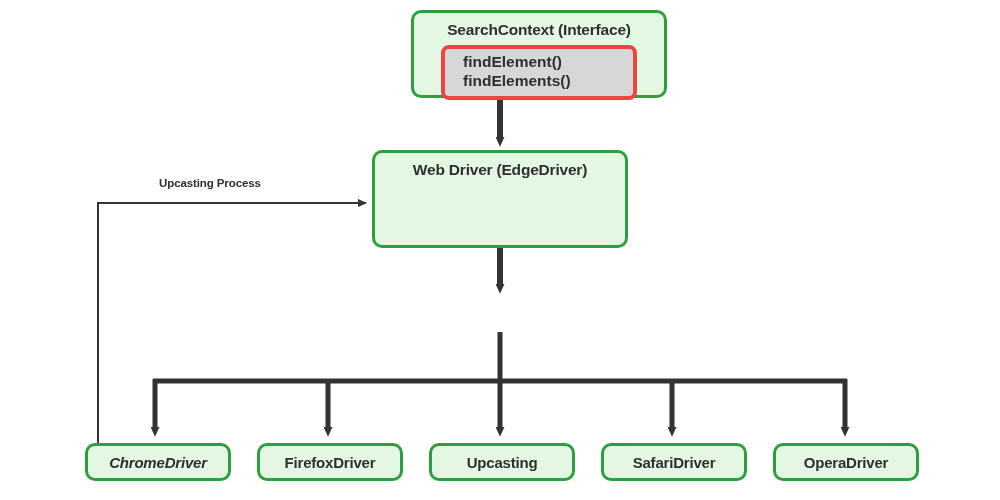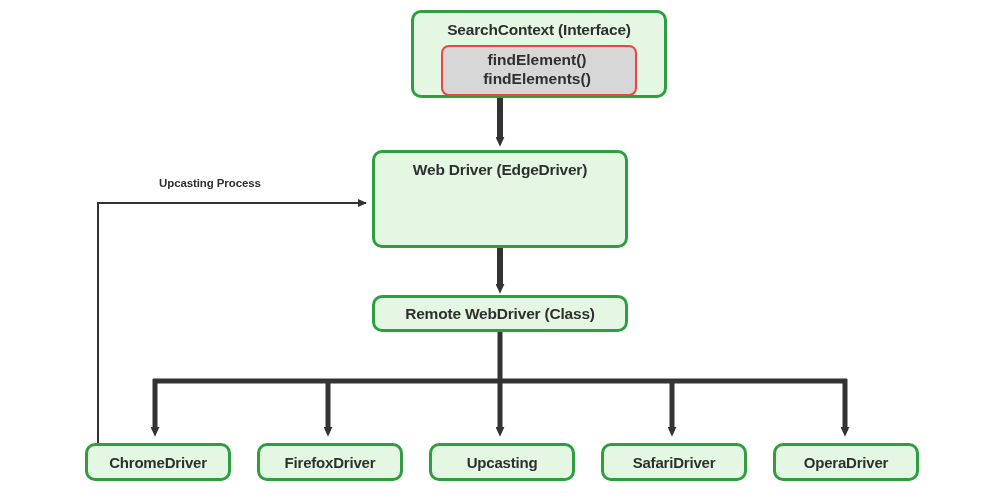--- a/index.html
+++ b/index.html
@@ -52,26 +52,26 @@
     justify-content: flex-start;
     padding-top: 8px;
   }
   .node.simple {
     justify-content: center;
   }
   .methods-box {
     box-sizing: border-box;
     margin-top: 6px;
     background: #d7d7d7;
-    border: 2px solid #ef4444;
+    border: 4px solid #ef4444;
     border-radius: 8px;
     padding: 4px 22px 5px 18px;
     display: flex;
     flex-direction: column;
-    align-items: center;
+    align-items: flex-start;
     justify-content: center;
   }
   .method-line {
     font-size: 15.5px;
     font-weight: bold;
     color: #2f2f2f;
     line-height: 1.22;
     white-space: nowrap;
     text-align: center;
   }
@@ -128,25 +128,22 @@
     <div class="methods-box" style="width:196px;">
       <div class="method-line">findElement()</div>
       <div class="method-line">findElements()</div>
     </div>
   </div>
 
   <div class="node composite" style="left:372px; top:150px; width:256px; height:98px;">
     <div class="node-title">Web Driver (EdgeDriver)</div>
   </div>
 
-  <div class="node simple" style="left:372px; top:295px; width:256px; height:37px;">
-    <div class="node-title">Remote WebDriver (Class)</div>
-  </div>
 
-  <div class="node simple" style="left:85px; top:443px; width:146px; height:38px;">
+  <div class="node simple" style="left:85px; top:443px; width:146px; height:38px;font-style:italic;">
     <div class="leaf-title">ChromeDriver</div>
   </div>
 
   <div class="node simple" style="left:257px; top:443px; width:146px; height:38px;">
     <div class="leaf-title">FirefoxDriver</div>
   </div>
 
   <div class="node simple" style="left:429px; top:443px; width:146px; height:38px;">
     <div class="leaf-title">Upcasting</div>
   </div>

